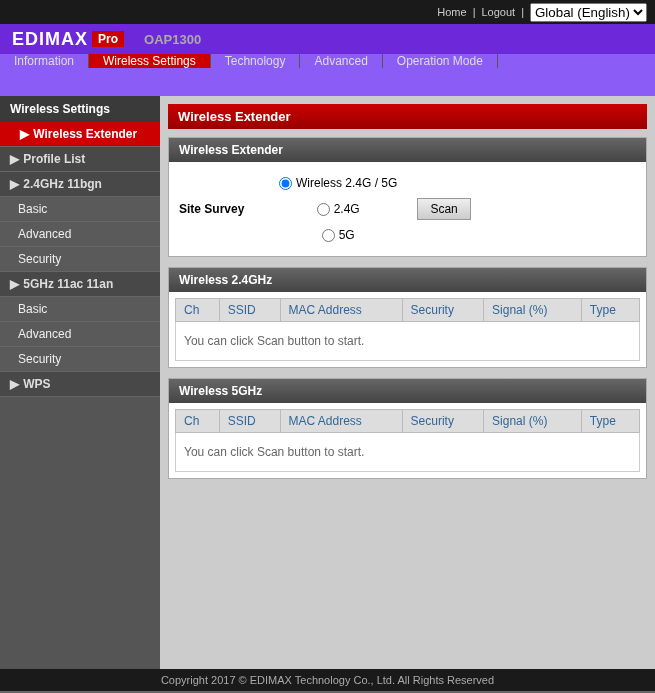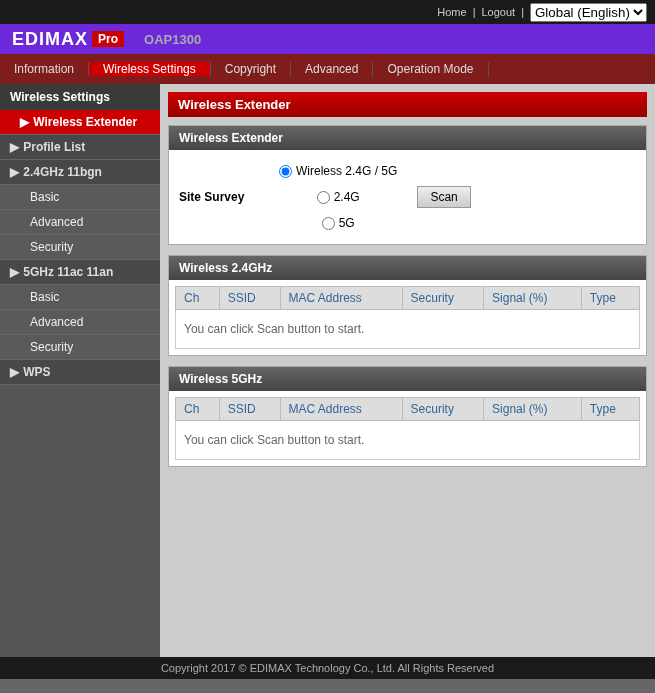--- a/index.html
+++ b/index.html
@@ -6,34 +6,34 @@
     body { width: 655px; height: 693px; font-family: Arial, sans-serif; font-size: 12px; background: #666; overflow: hidden; }
 
     
     .header { background: #6d28d9; display: flex; align-items: center; padding: 6px 12px; height: 30px; }
     .logo { display: flex; align-items: center; gap: 4px; }
     .logo-text { color: white; font-size: 18px; font-weight: bold; letter-spacing: 1px; }
     .logo-pro { background: #cc0000; color: white; border-radius: 0; padding: 1px 6px; font-size: 12px; font-weight: bold; }
     .model-text { color: #aaa; font-size: 13px; font-weight: bold; margin-left: 20px; }
 
     
-    .nav { background: #7f1d1d; display: flex; align-items: center; height: 30px; }
+    .nav { background: #8b5cf6; display: flex; align-items: flex-start; height: 42px; }
     .nav-item { color: #ddd; padding: 0 14px; display: flex; align-items: center; font-size: 12px; cursor: pointer; border-right: 1px solid #555; text-decoration: none; }
     .nav-item.active { background: #cc0000; color: white; }
 
     
     .main-layout { display: flex; height: calc(693px - 44px - 30px - 24px - 22px); }
 
     
     .sidebar { width: 160px; background: #555; flex-shrink: 0; }
     .sidebar-title { background: #3a3a3a; color: white; padding: 6px 10px; font-size: 12px; font-weight: bold; }
     .sidebar-item { color: #eee; padding: 5px 10px 5px 20px; font-size: 12px; cursor: pointer; border-bottom: 1px solid #666; display: flex; align-items: center; gap: 4px; }
     .sidebar-item.active { background: #cc0000; color: white; font-weight: bold; }
     .sidebar-item.section { background: #484848; color: #ddd; padding-left: 10px; font-weight: bold; }
-    .sidebar-item.sub { padding-left: 30px; background: #5a5a5a; }
+    .sidebar-item.sub { padding-left: 18px; background: #5a5a5a; }
 
     
     .content { flex: 1; background: #ccc; padding: 8px; overflow-y: auto; }
 
     
     .page-title-bar { background: linear-gradient(to bottom, #cc0000, #990000); color: white; padding: 5px 10px; font-size: 13px; font-weight: bold; margin-bottom: 8px; }
 
     
     .panel { background: white; border: 1px solid #aaa; margin-bottom: 10px; }
     .panel-header { background: linear-gradient(to bottom, #666, #444); color: white; padding: 5px 10px; font-size: 12px; font-weight: bold; }
@@ -75,21 +75,21 @@
   <div class="logo">
     <span class="logo-text">EDIMAX</span>
     <span class="logo-pro">Pro</span>
   </div>
   <span class="model-text">OAP1300</span>
 </div>
 
 <div class="nav">
   <a class="nav-item">Information</a>
   <a class="nav-item active">Wireless Settings</a>
-  <a class="nav-item">Copyright</a>
+  <a class="nav-item">Technology</a>
   <a class="nav-item">Advanced</a>
   <a class="nav-item">Operation Mode</a>
 </div>
 
 <div class="main-layout">
 
   <div class="sidebar">
     <div class="sidebar-title">Wireless Settings</div>
 
     <div class="sidebar-item active">

